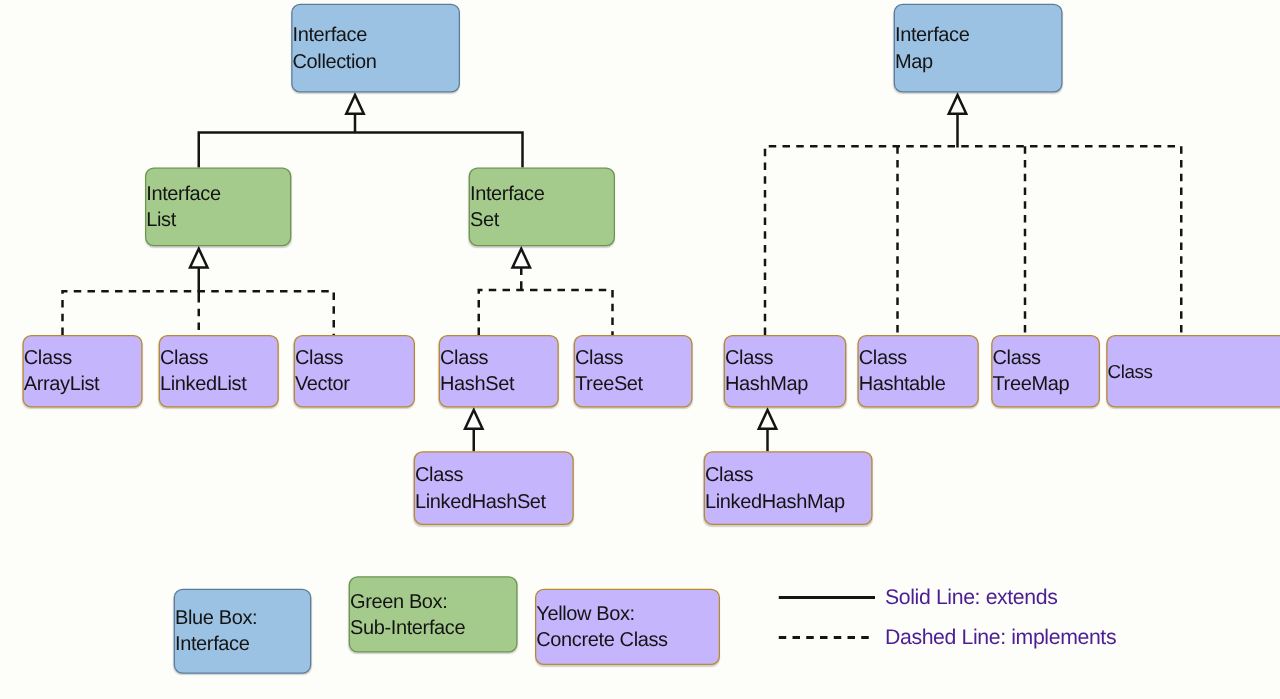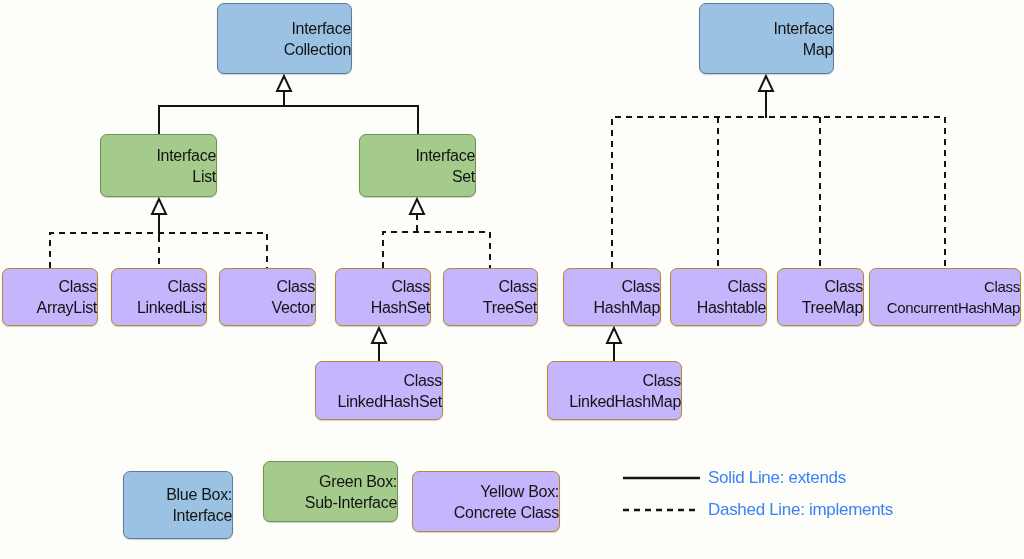--- a/index.html
+++ b/index.html
@@ -5,32 +5,33 @@
   html,body{margin:0;padding:0;}
   body{
     width:1024px;height:559px;position:relative;overflow:hidden;
     background:#fdfdf9;
     font-family:"Liberation Sans","DejaVu Sans",sans-serif;
     color:#141414;
   }
   #wires{position:absolute;left:0;top:0;width:1024px;height:559px;}
   .node{
     position:absolute;box-sizing:border-box;
-    display:flex;flex-direction:column;align-items:flex-end;justify-content:center;
+    display:flex;flex-direction:column;align-items:flex-start;justify-content:center;
     border-radius:7px;text-align:center;
     font-size:16px;line-height:21px;letter-spacing:-0.3px;color:#141414;
     box-shadow:0 1px 1px rgba(0,0,0,0.18);
+    margin-left:16px;
   }
   .node span{display:block;white-space:nowrap;}
   .blue  {background:#9bc2e3;border:1.6px solid #5c7d99;}
   .green {background:#a5cb8c;border:1.6px solid #6d9552;}
   .yellow{background:#c4b5fd;border:1.6px solid #b9892f;}
   .legend-text{
     position:absolute;font-size:17px;line-height:20px;letter-spacing:-0.3px;
-    white-space:nowrap;color:#3b82f6;
+    white-space:nowrap;color:#4c1d95;
   }
 </style>
 </head>
 <body>
 
 <svg id="wires" width="1024" height="559" viewBox="0 0 1024 559">
 
   <path d="M284 91 V106 M159 134 V106 H418 V134" fill="none" stroke="#141414" stroke-width="2"></path>
   <path d="M159 214 V236" fill="none" stroke="#141414" stroke-width="2"></path>
   <path d="M766 91 V118" fill="none" stroke="#141414" stroke-width="2"></path>
@@ -97,21 +98,20 @@
 <div class="node yellow" style="left:670px;top:268px;width:97px;height:58px">
   <span>Class</span>
   <span>Hashtable</span>
 </div>
 <div class="node yellow" style="left:777px;top:268px;width:87px;height:58px">
   <span>Class</span>
   <span>TreeMap</span>
 </div>
 <div class="node yellow" style="left:869px;top:268px;width:152px;height:58px;font-size:15px">
   <span>Class</span>
-  <span>ConcurrentHashMap</span>
 </div>
 <div class="node yellow" style="left:315px;top:361px;width:128px;height:59px">
   <span>Class</span>
   <span>LinkedHashSet</span>
 </div>
 <div class="node yellow" style="left:547px;top:361px;width:135px;height:59px">
   <span>Class</span>
   <span>LinkedHashMap</span>
 </div>
 

